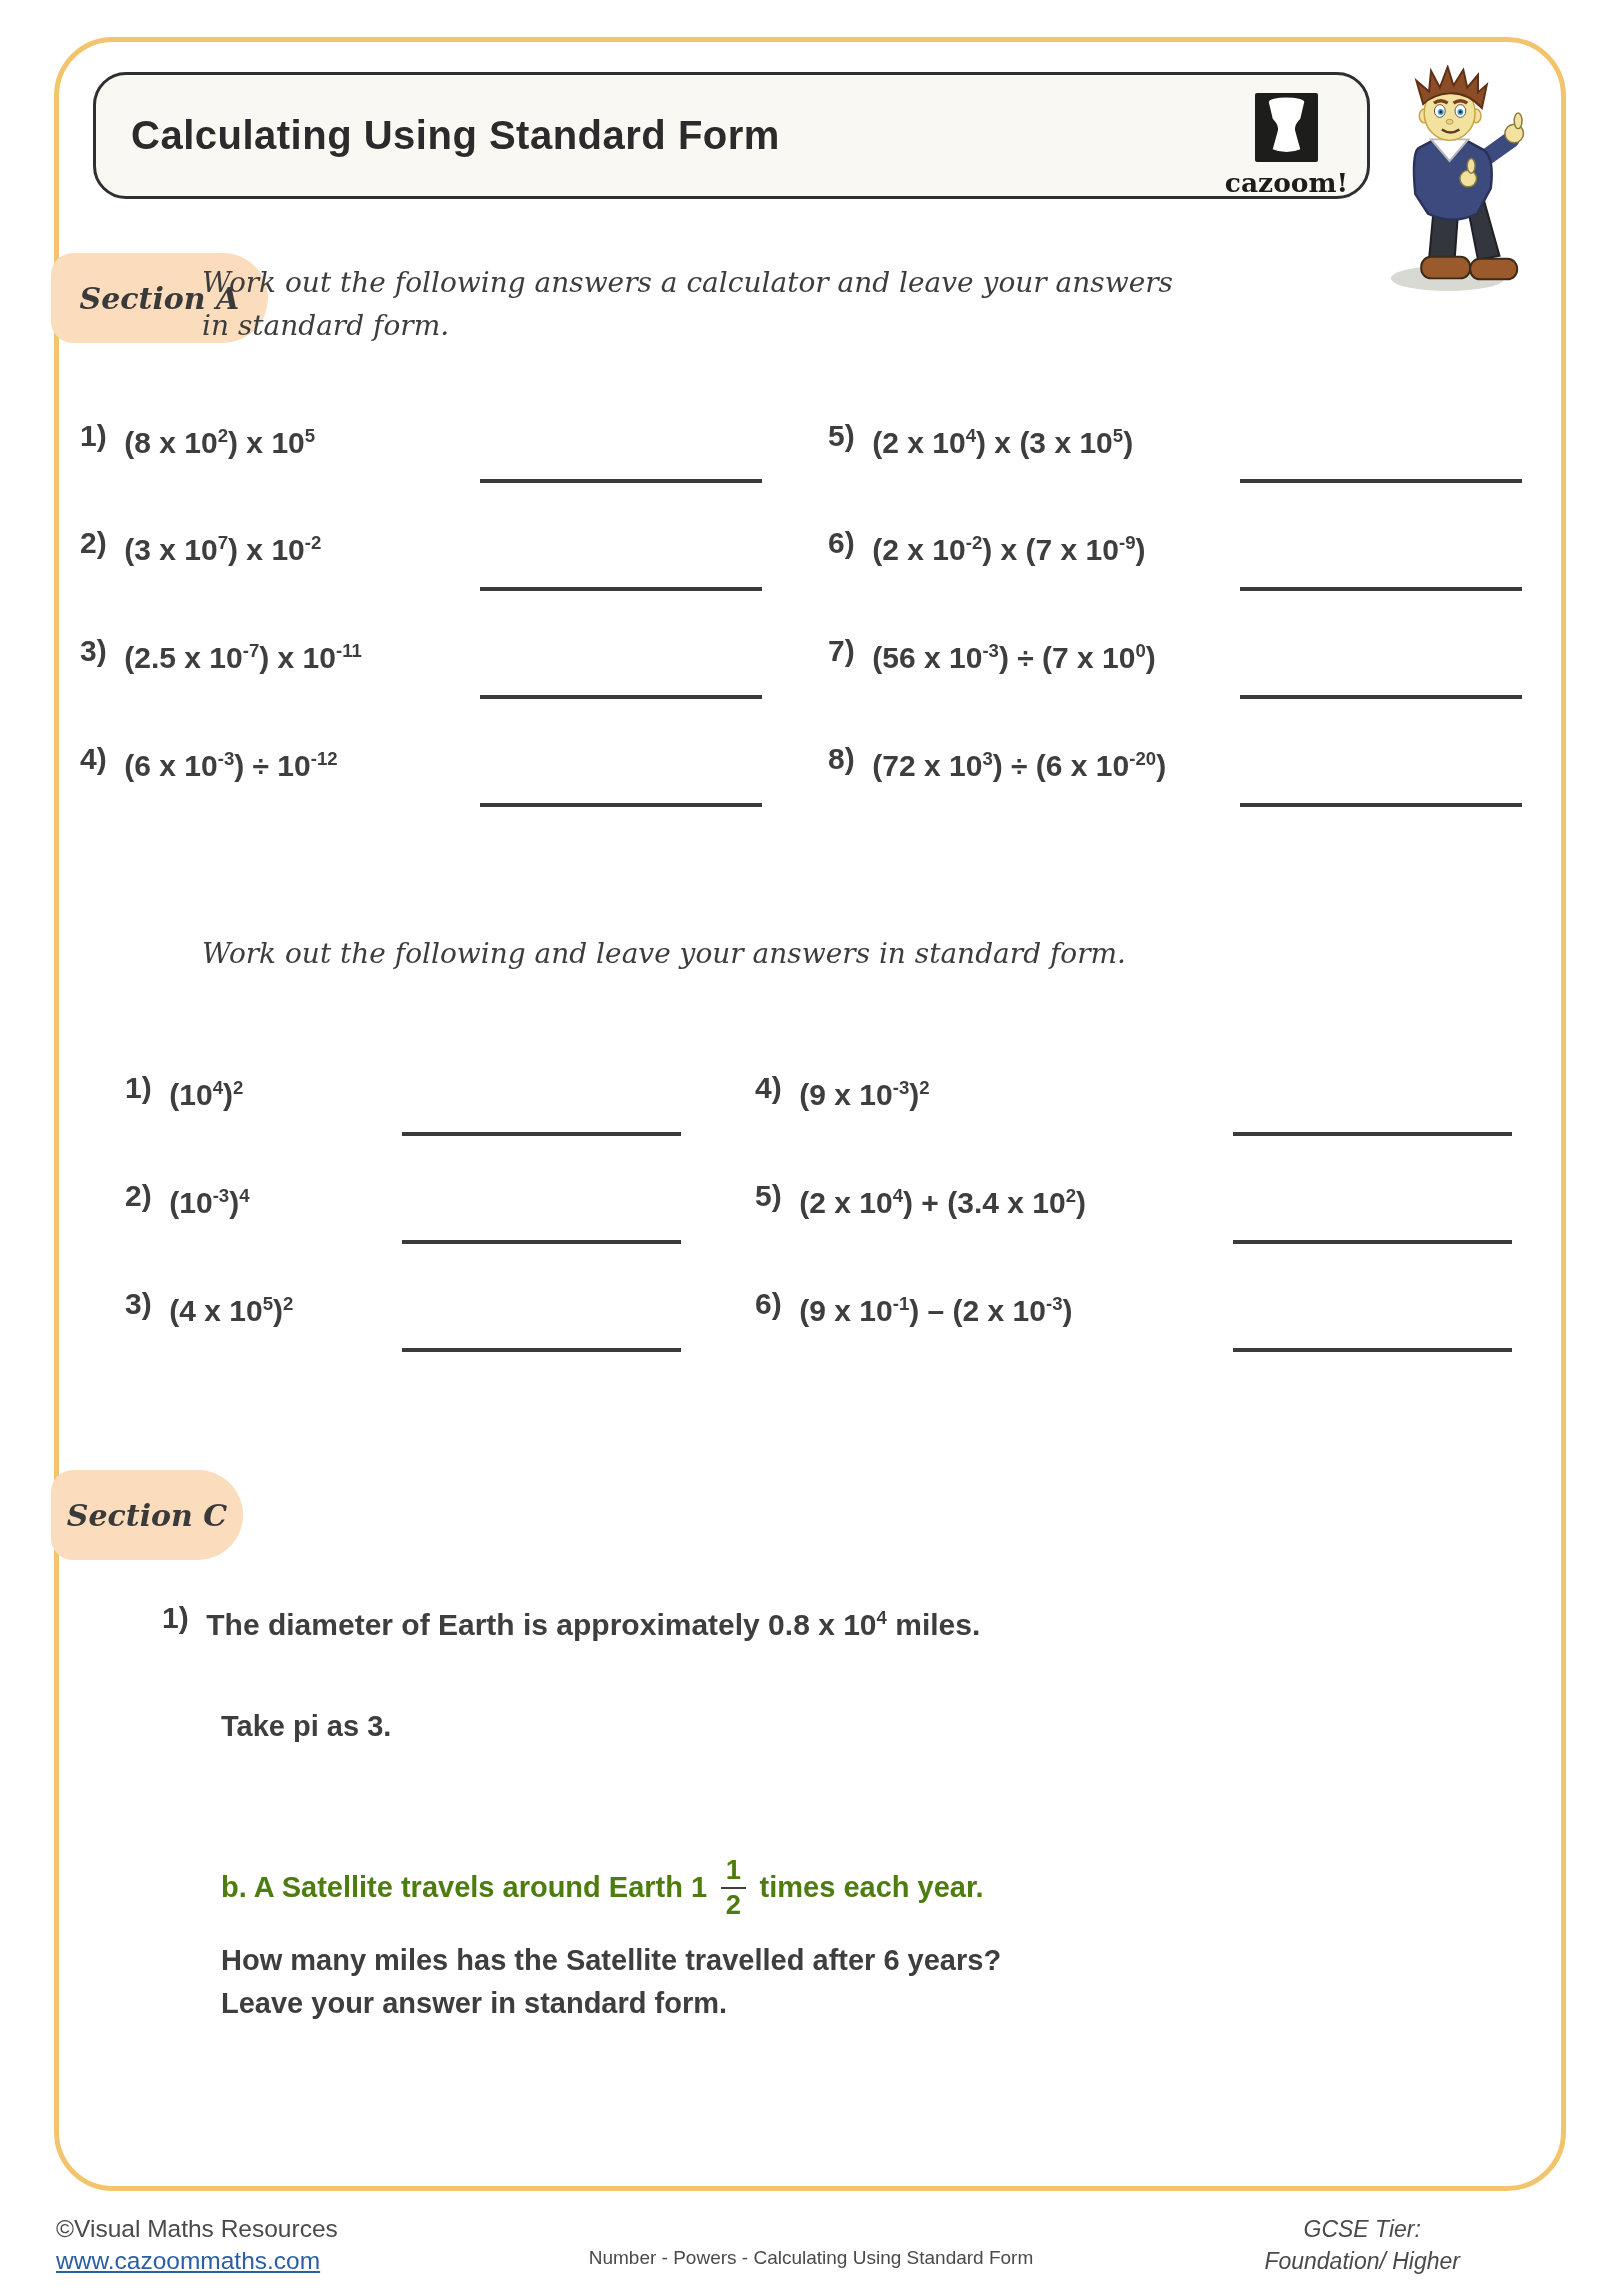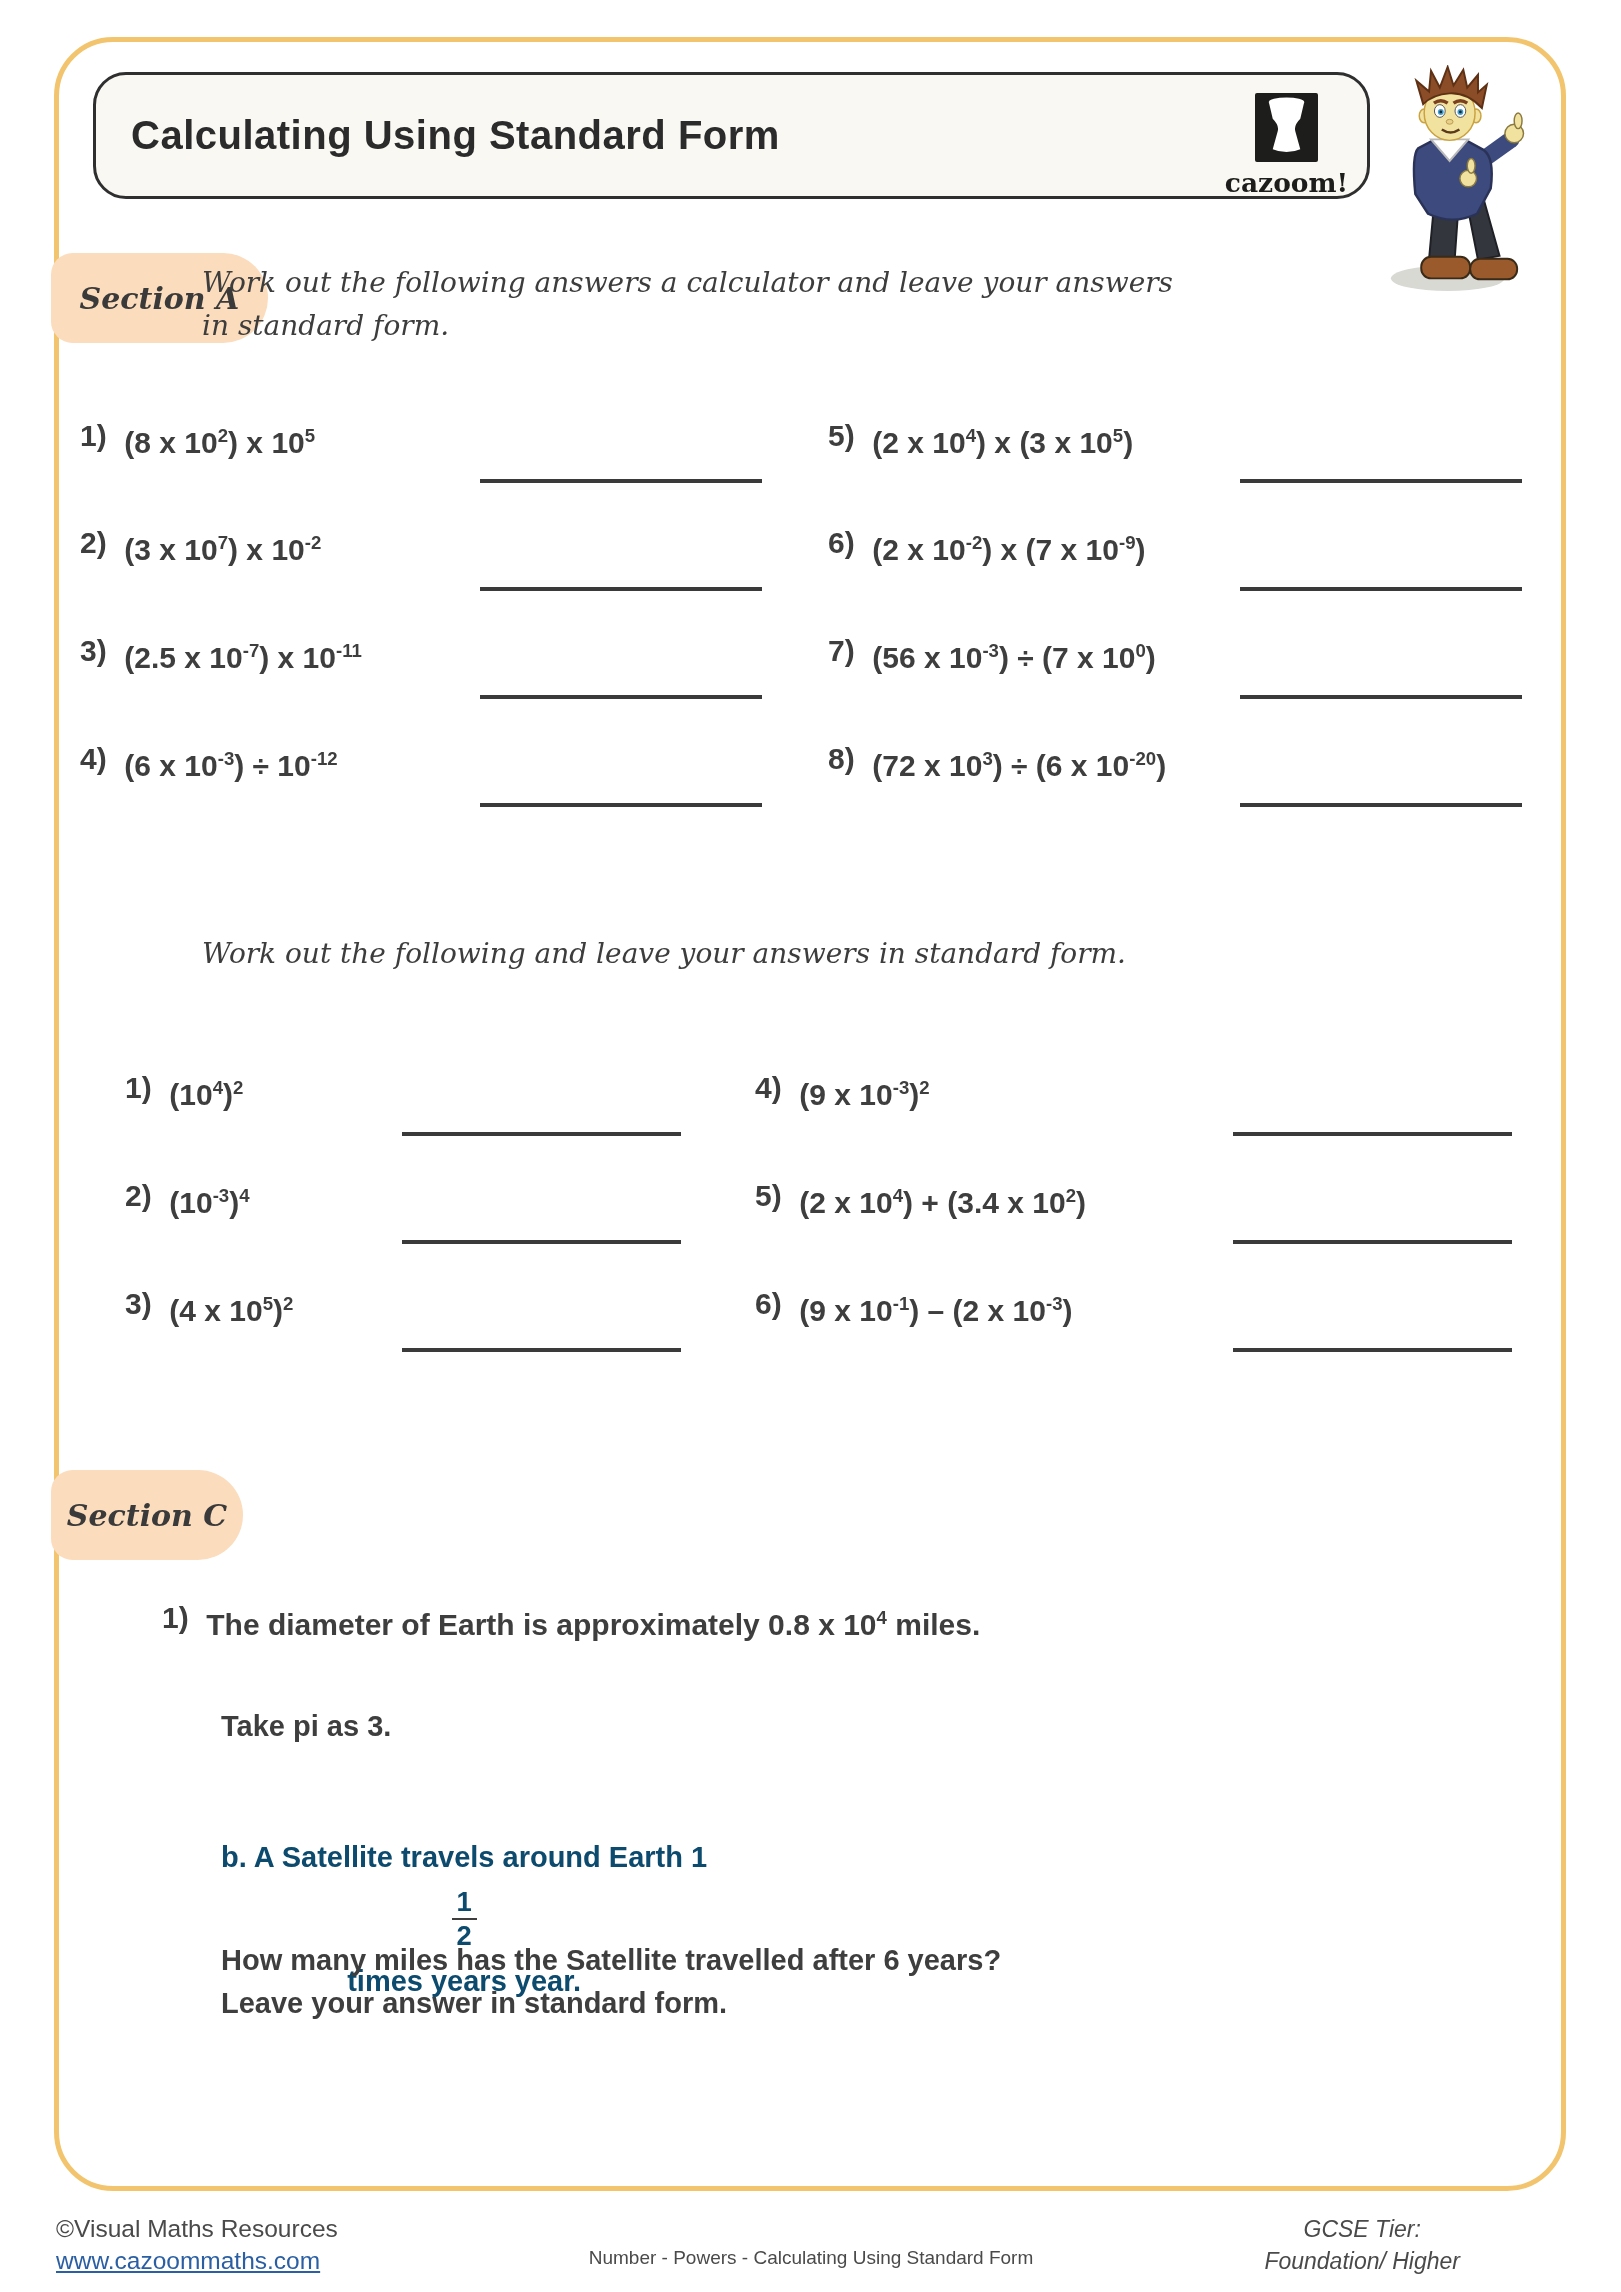--- a/index.html
+++ b/index.html
@@ -24,21 +24,21 @@
          line-height:43px;color:#3d3d3d;}
   .instr-a{left:202px;top:261px;}
   .instr-b{left:202px;top:932px;}
   .qrow{position:absolute;display:flex;gap:17.6px;font-size:30px;font-weight:bold;color:#3e3e3e;
         line-height:43px;white-space:nowrap;}
   .math sup{font-size:62%;}
   .answer-line{position:absolute;width:282px;height:3.9px;background:#3a3a3a;}
   .bline{width:279px;}
   .ctext{position:absolute;font-size:29px;font-weight:bold;color:#3e3e3e;line-height:43px;white-space:nowrap;}
   .crow-b{position:absolute;left:221px;top:1841px;height:93px;display:flex;align-items:center;gap:13.7px;
-          font-size:29px;font-weight:bold;color:#0c4a6e;white-space:nowrap;flex-direction:column;}
+          font-size:29px;font-weight:bold;color:#4d7c0f;white-space:nowrap;}
   .frac{display:inline-flex;flex-direction:column;align-items:center;line-height:1.05;font-size:27.4px;}
   .frac .num{border-bottom:2.9px solid #3e3e3e;padding:0 4.9px 2px 4.9px;}
   .frac .den{padding-top:2px;}
   .footer-left{position:absolute;left:56px;top:2213px;font-size:24.5px;color:#4a4a4a;line-height:32px;}
   .footer-link{color:#2b5fa3;text-decoration:underline;}
   .footer-center{position:absolute;left:321px;top:2247px;width:980px;text-align:center;
                  font-size:19px;color:#4a4a4a;}
   .footer-right{position:absolute;right:161px;top:2213px;text-align:center;font-size:23px;
                 color:#4a4a4a;line-height:32px;font-style:italic;}
 </style>
@@ -179,21 +179,21 @@
     <span class="math">The diameter of Earth is approximately 0.8 x 10<sup>4</sup> miles.</span>
   </div>
   <div class="ctext" style="left:221px;top:1705px;">Take pi as 3.</div>
 
   <div class="crow-b">
     <span>b. A Satellite travels around Earth 1</span>
     <span class="frac">
       <span class="num">1</span>
       <span class="den">2</span>
     </span>
-    <span>times years year.</span>
+    <span>times each year.</span>
   </div>
   <div class="ctext" style="left:221px;top:1939px;">How many miles has the Satellite travelled after 6 years?</div>
   <div class="ctext" style="left:221px;top:1982px;">Leave your answer in standard form.</div>
 
   <div class="footer-left">
     <div>©Visual Maths Resources</div>
     <div><a href="#" class="footer-link">www.cazoommaths.com</a></div>
   </div>
   <div class="footer-center">Number - Powers - Calculating Using Standard Form</div>
   <div class="footer-right">

